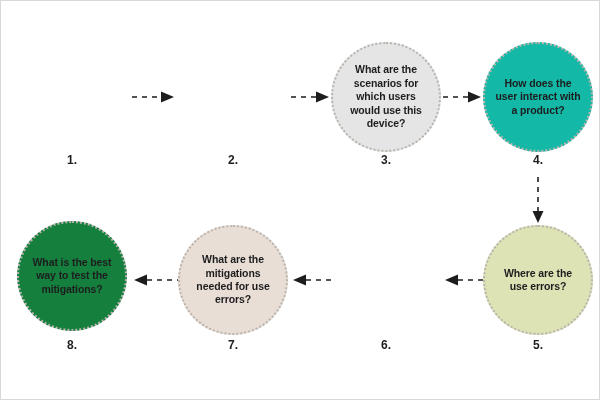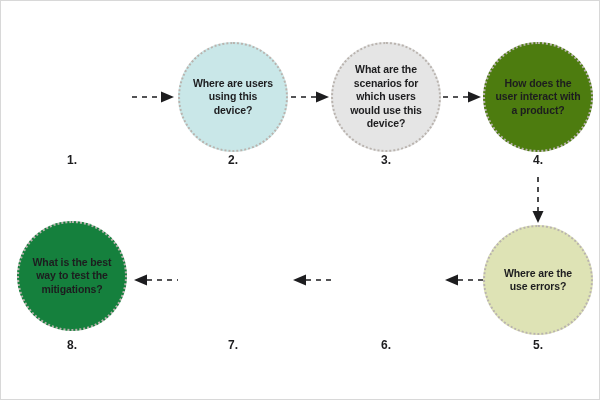--- a/index.html
+++ b/index.html
@@ -50,42 +50,42 @@
   }
   .arrow svg { display: block; overflow: visible; }
 </style>
 </head>
 <body>
 
 <div id="canvas">
 
   <div class="node-num" style="left:16px; top:152px;">1.</div>
 
-  <div class="node" style="left: 177px; top: 41px; background-color: rgb(201, 231, 232);">
-    <span class="node-text">Where are users using this device?</span>
-  </div>
   <div class="node-num" style="left:177px; top:152px;">2.</div>
 
   <div class="node" style="left: 330px; top: 41px; background-color: #e5e5e5;">
     <span class="node-text">What are the scenarios for which users would use this device?</span>
   </div>
   <div class="node-num" style="left:330px; top:152px;">3.</div>
 
-  <div class="node" style="left: 482px; top: 41px; background-color: #4d7c0f;">
+  <div class="node" style="left: 482px; top: 41px; background-color: #14b8a6;">
     <span class="node-text">How does the user interact with a product?</span>
   </div>
   <div class="node-num" style="left:482px; top:152px;">4.</div>
 
   <div class="node" style="left: 482px; top: 224px; background-color: rgb(222, 227, 181);">
     <span class="node-text">Where are the use errors?</span>
   </div>
   <div class="node-num" style="left:482px; top:337px;">5.</div>
 
   <div class="node-num" style="left:330px; top:337px;">6.</div>
 
+  <div class="node" style="left: 177px; top: 224px; background-color: rgb(233, 222, 213);">
+    <span class="node-text">What are the mitigations needed for use errors?</span>
+  </div>
   <div class="node-num" style="left:177px; top:337px;">7.</div>
 
   <div class="node" style="left: 16px; top: 220px; background-color: #15803d;">
     <span class="node-text">What is the best way to test the mitigations?</span>
   </div>
   <div class="node-num" style="left:16px; top:337px;">8.</div>
 
   <div class="arrow" style="left:131px; top:88px; width:44px; height:16px;">
     <svg width="44" height="16" viewBox="0 0 44 16">
       <line x1="0" y1="8" x2="29" y2="8" stroke="#1d1d1f" stroke-width="1.6" stroke-dasharray="5,5"></line>

